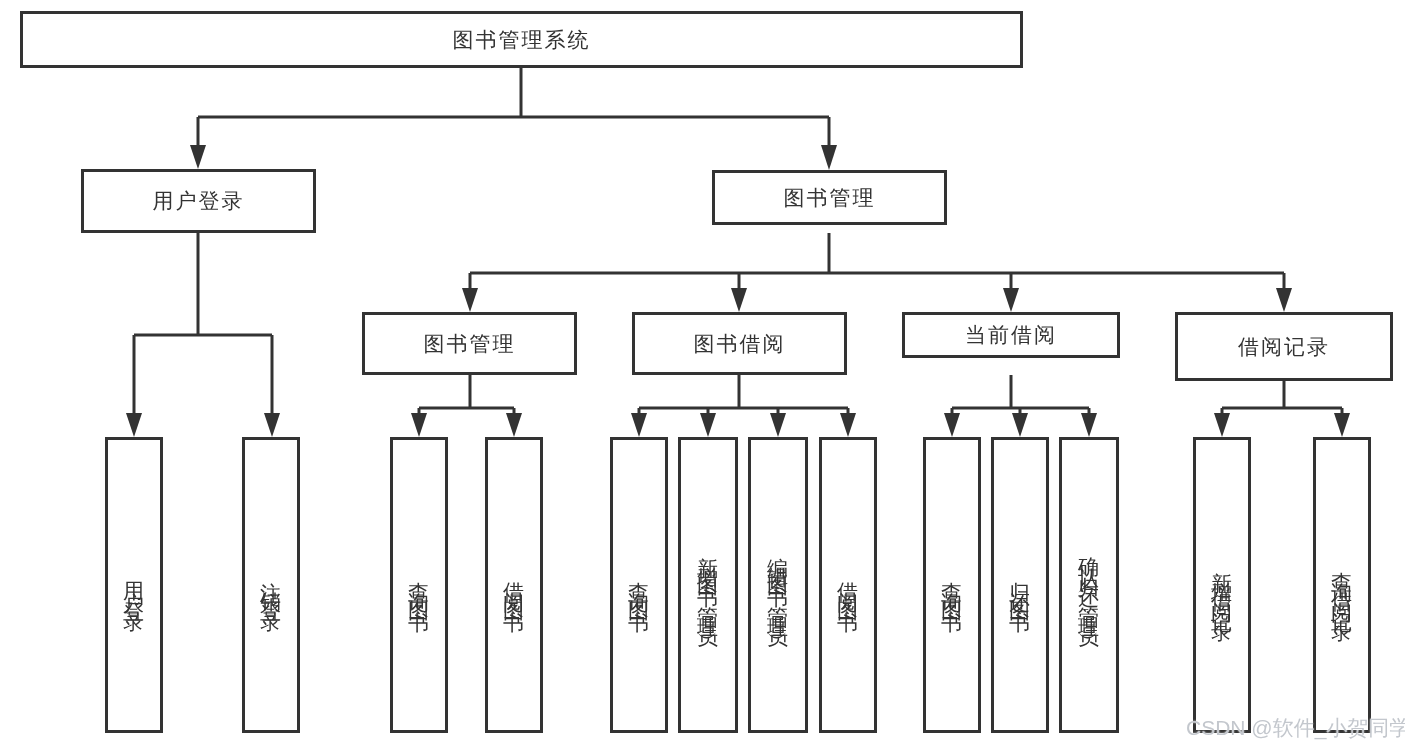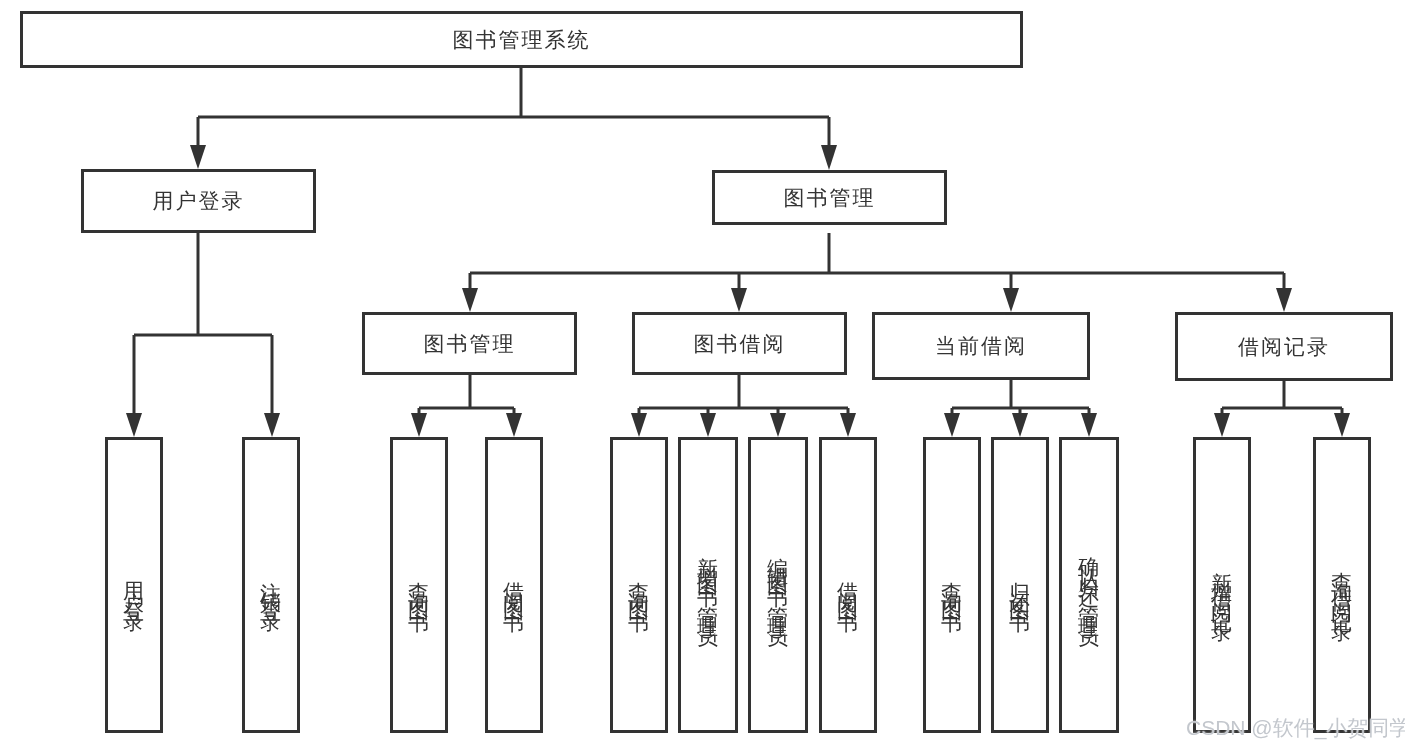--- a/index.html
+++ b/index.html
@@ -128,21 +128,21 @@
     </g>
   </svg>
 
   <div class="box hlabel" style="left:20px;top:11px;width:1003px;height:57px;">图书管理系统</div>
 
   <div class="box hlabel" style="left:81px;top:169px;width:235px;height:64px;">用户登录</div>
   <div class="box hlabel" style="left:712px;top:170px;width:235px;height:55px;">图书管理</div>
 
   <div class="box hlabel" style="left:362px;top:312px;width:215px;height:63px;">图书管理</div>
   <div class="box hlabel" style="left:632px;top:312px;width:215px;height:63px;">图书借阅</div>
-  <div class="box hlabel" style="left:872px;top:312px;width:218px;height:68px;">当前借阅</div>
+  <div class="box hlabel" style="left:902px;top:312px;width:218px;height:46px;">当前借阅</div>
   <div class="box hlabel" style="left:1175px;top:312px;width:218px;height:69px;">借阅记录</div>
 
   <div class="box leaf" style="left:105px;top:437px;width:58px;height:296px;">
     <span class="vtext">用户登录</span>
   </div>
   <div class="box leaf" style="left:242px;top:437px;width:58px;height:296px;">
     <span class="vtext">注销登录</span>
   </div>
 
   <div class="box leaf" style="left:390px;top:437px;width:58px;height:296px;">

